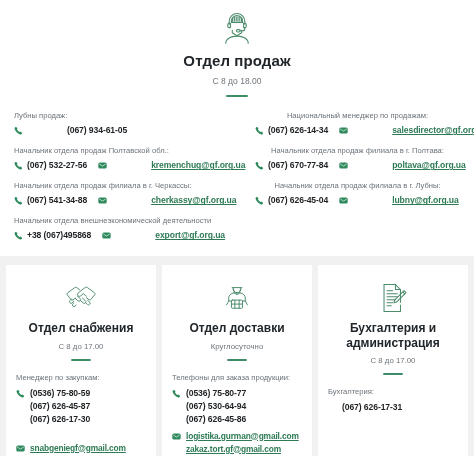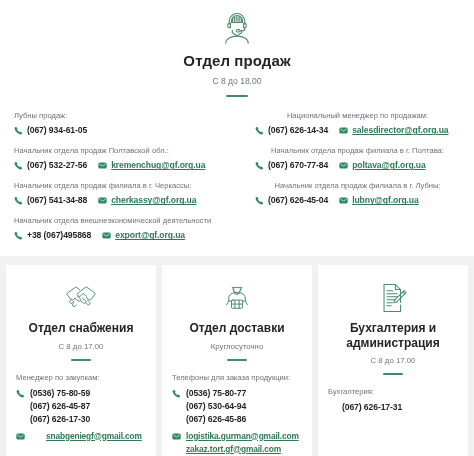--- a/index.html
+++ b/index.html
@@ -88,21 +88,21 @@
     display: flex;
     align-items: center;
     flex-wrap: nowrap;
   }
   .contact-item {
     display: flex;
     align-items: center;
     margin-right: 11px;
     white-space: nowrap;
   }
-  .contact-item:last-child { margin-right: 16px; }
+  .contact-item:last-child { margin-right: 16px; gap: 40px; }
   .ico {
     width: 9px;
     height: 9px;
     margin-right: 4px;
     flex: 0 0 auto;
     display: inline-flex;
     align-items: center;
     justify-content: center;
   }
   .ico svg { display: block; }
@@ -406,21 +406,21 @@
                 <svg width="9" height="9" viewBox="0 0 16 16" fill="#2f8a5e">
                   <path d="M3.2 1.6a1.3 1.3 0 0 0-1.1.5L1.4 3c-.5.6-.6 1.4-.3 2.1A15 15 0 0 0 10.9 14.9c.7.3 1.5.2 2.1-.3l.9-.7a1.3 1.3 0 0 0 .1-1.9l-1.7-1.7a1.2 1.2 0 0 0-1.5-.2l-1 .6a11.6 11.6 0 0 1-4.5-4.5l.6-1a1.2 1.2 0 0 0-.2-1.5L3.9 1.9a1.2 1.2 0 0 0-.7-.3z"></path>
                 </svg>
               </span>
               <span class="stack-lines">
                 <a class="phone-line" style="text-decoration:none">(0536) 75-80-59</a>
                 <a class="phone-line" style="text-decoration:none">(067) 626-45-87</a>
                 <a class="phone-line" style="text-decoration:none">(067) 626-17-30</a>
               </span>
             </div>
-            <div class="stack-row" style="margin-top: 3px; gap: 16px;">
+            <div class="stack-row" style="margin-top: 15px;">
               <span class="stack-ico">
                 <svg width="10" height="9" viewBox="0 0 18 14" fill="#2f8a5e">
                   <rect x="0.6" y="0.8" width="16.8" height="12.4" rx="3.2"></rect>
                   <path d="M3.2 4.4 9 8.1l5.8-3.7" fill="none" stroke="#ffffff" stroke-width="1.3" stroke-linecap="round" stroke-linejoin="round"></path>
                 </svg>
               </span>
               <span class="stack-lines">
                 <a class="mail-line">snabgeniegf@gmail.com</a>
               </span>
             </div>

